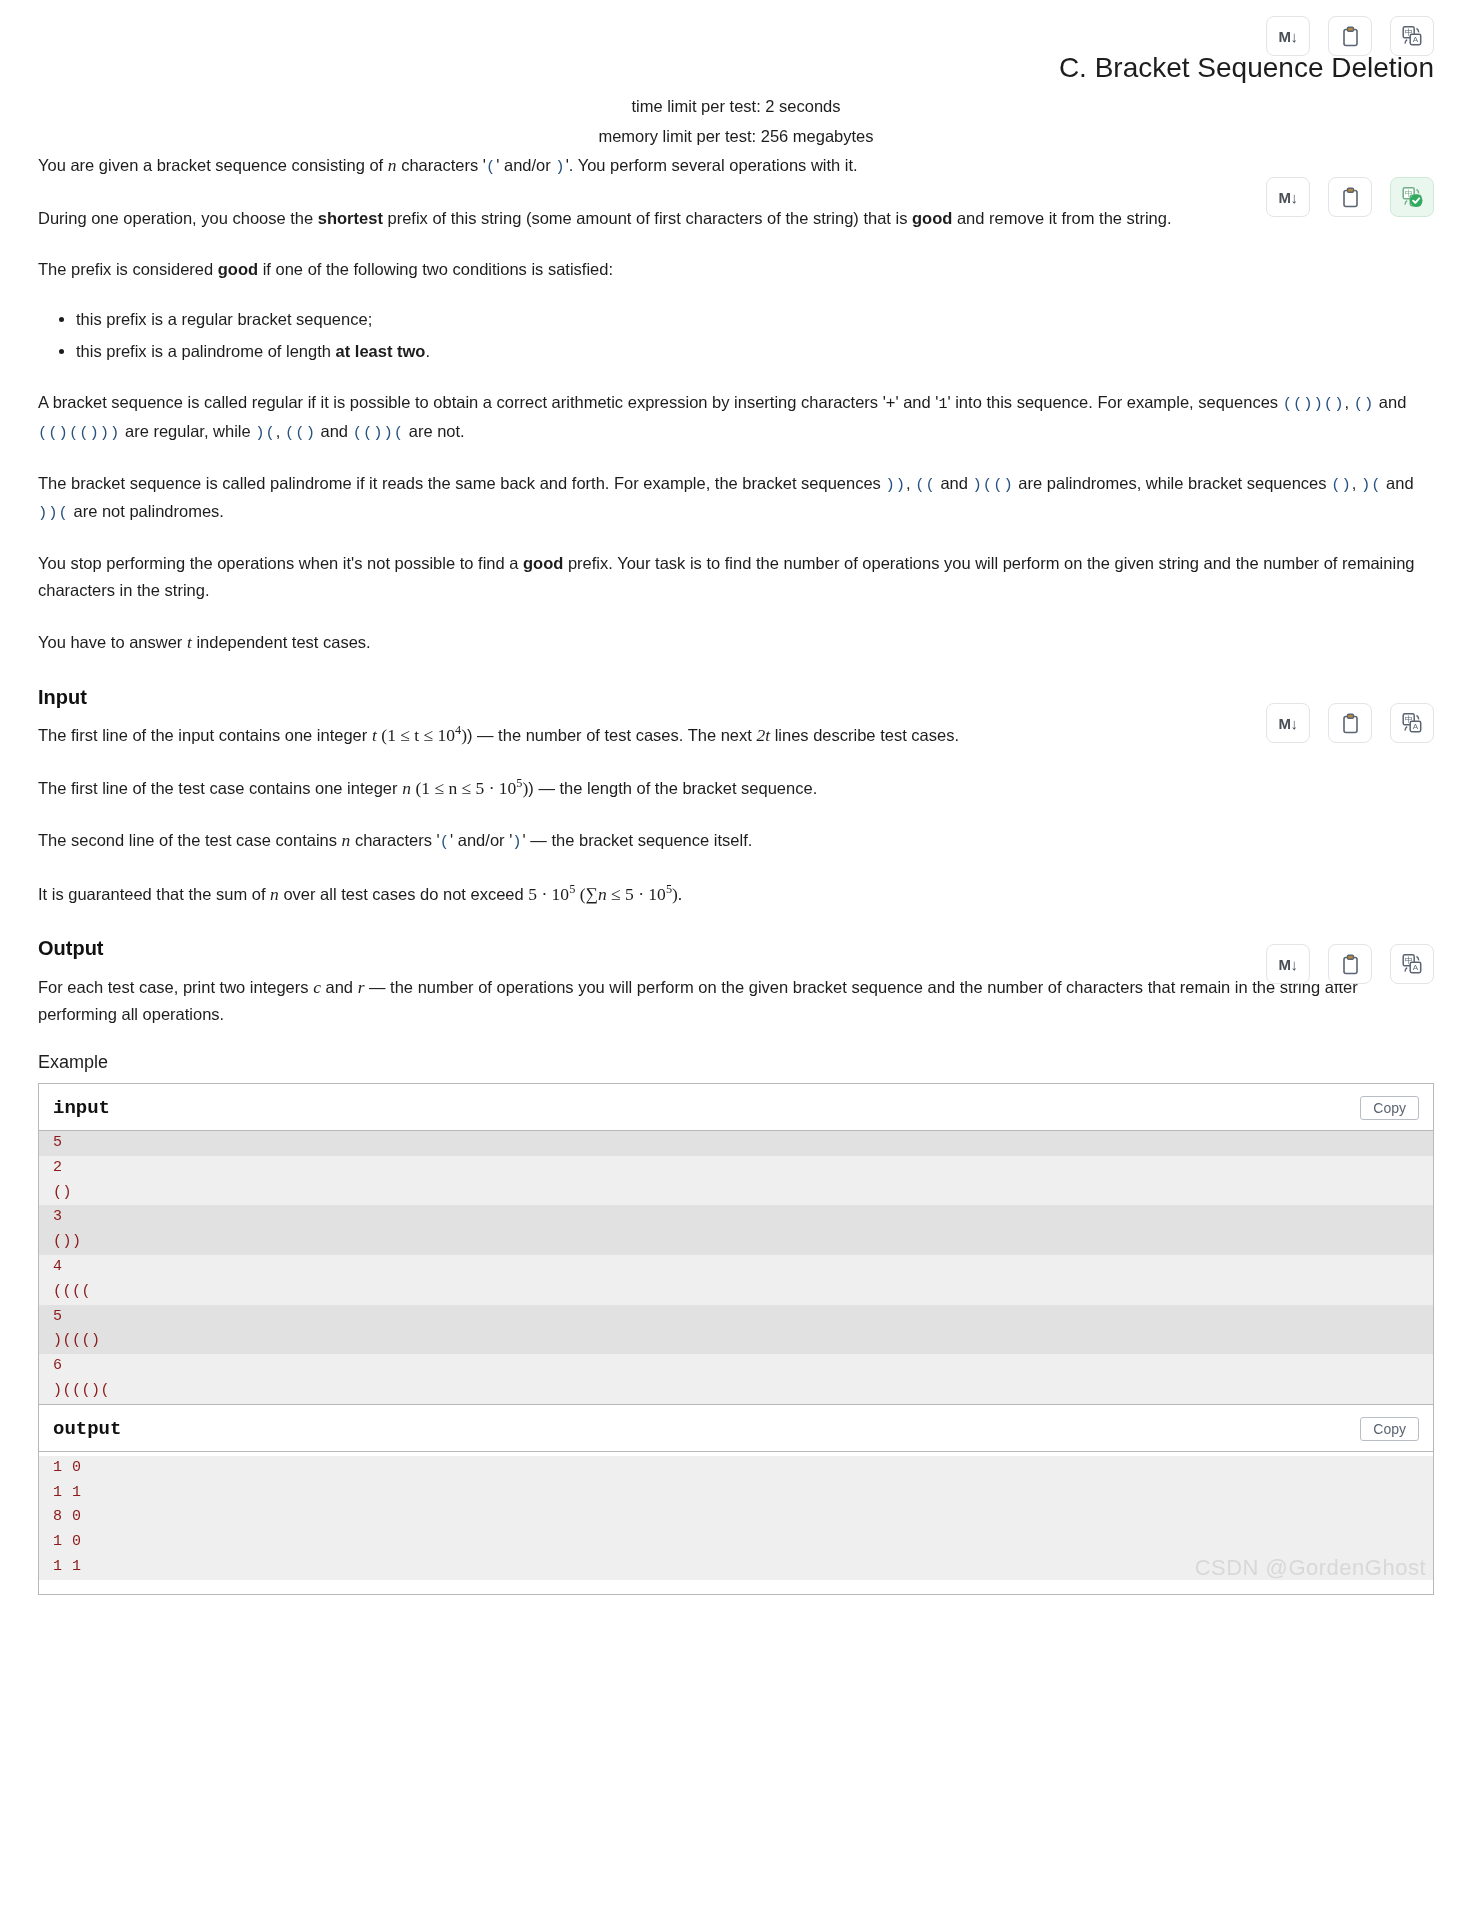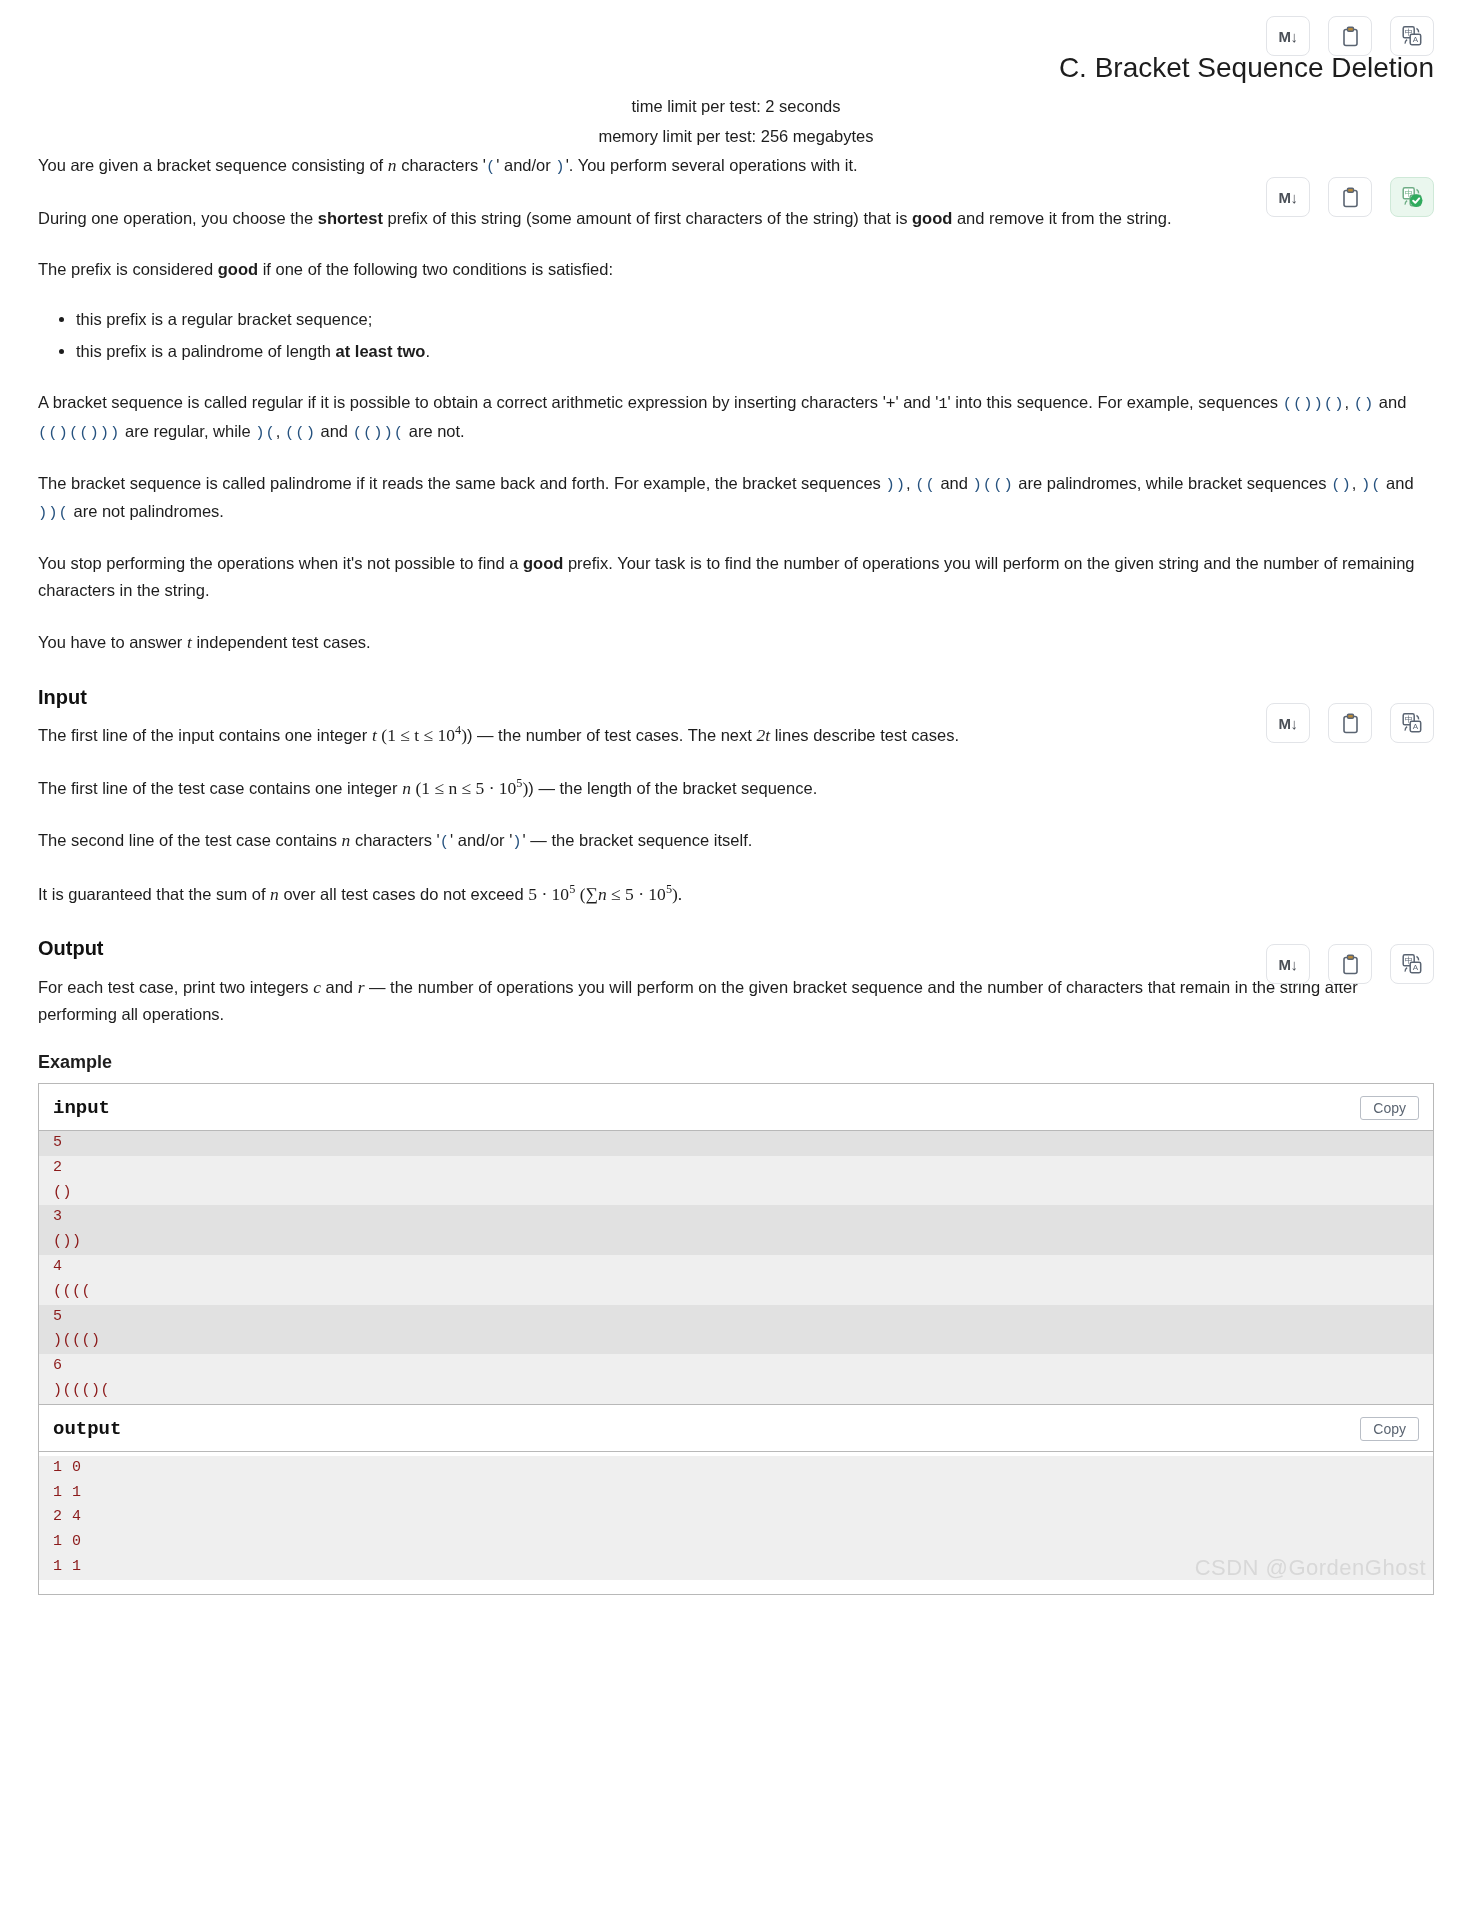--- a/index.html
+++ b/index.html
@@ -107,21 +107,21 @@
   .section-head {
     font-size: 20px;
     font-weight: bold;
     margin: 0 0 8px 0;
     color: #111;
   }
 
   
   .example-head {
     font-size: 18px;
-    font-weight: bold;
+    font-weight: normal;
     margin: 6px 0 10px 0;
   }
   .sample {
     border: 1px solid #b8b8b8;
     background: #ffffff;
     width: 1396px;
   }
   .sample-header {
     display: flex;
     align-items: center;
@@ -334,21 +334,21 @@
           <div class="sample-line even">)((()(</div>
         </div>
 
       <div class="sample-header" style="border-top:1px solid #b8b8b8;">
         <span class="sample-title">output</span>
         <button class="copy-btn">Copy</button>
       </div>
       <div class="sample-body plain" id="output-body">
           <div class="sample-line">1 0</div>
           <div class="sample-line">1 1</div>
-          <div class="sample-line">2 4</div>
+          <div class="sample-line">8 0</div>
           <div class="sample-line">1 0</div>
           <div class="sample-line">1 1</div>
         </div>
     </div>
   </div>
 
   <div class="watermark">CSDN @GordenGhost</div>
 </div>
 
 </body></html>

